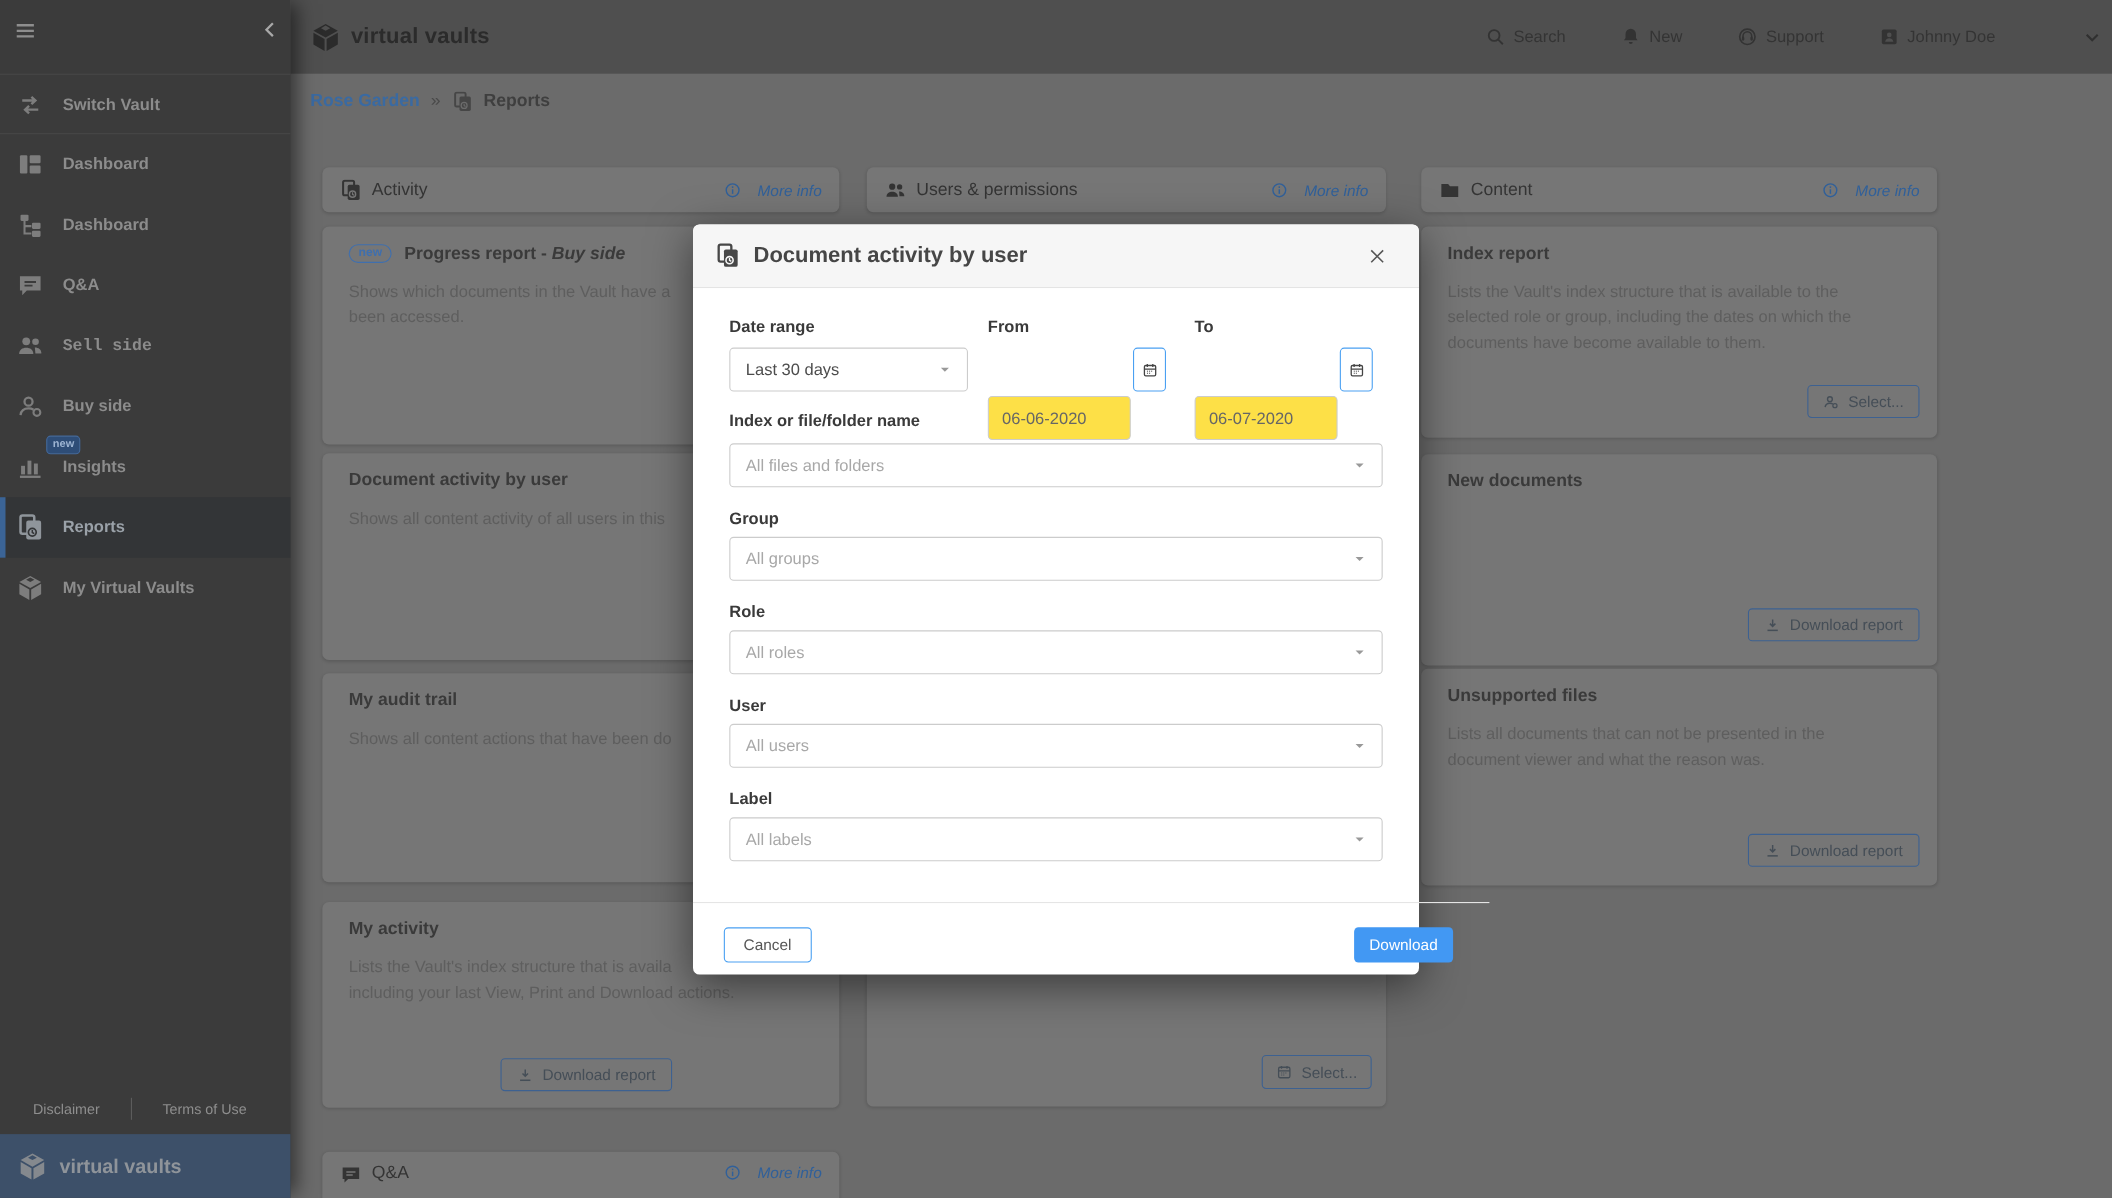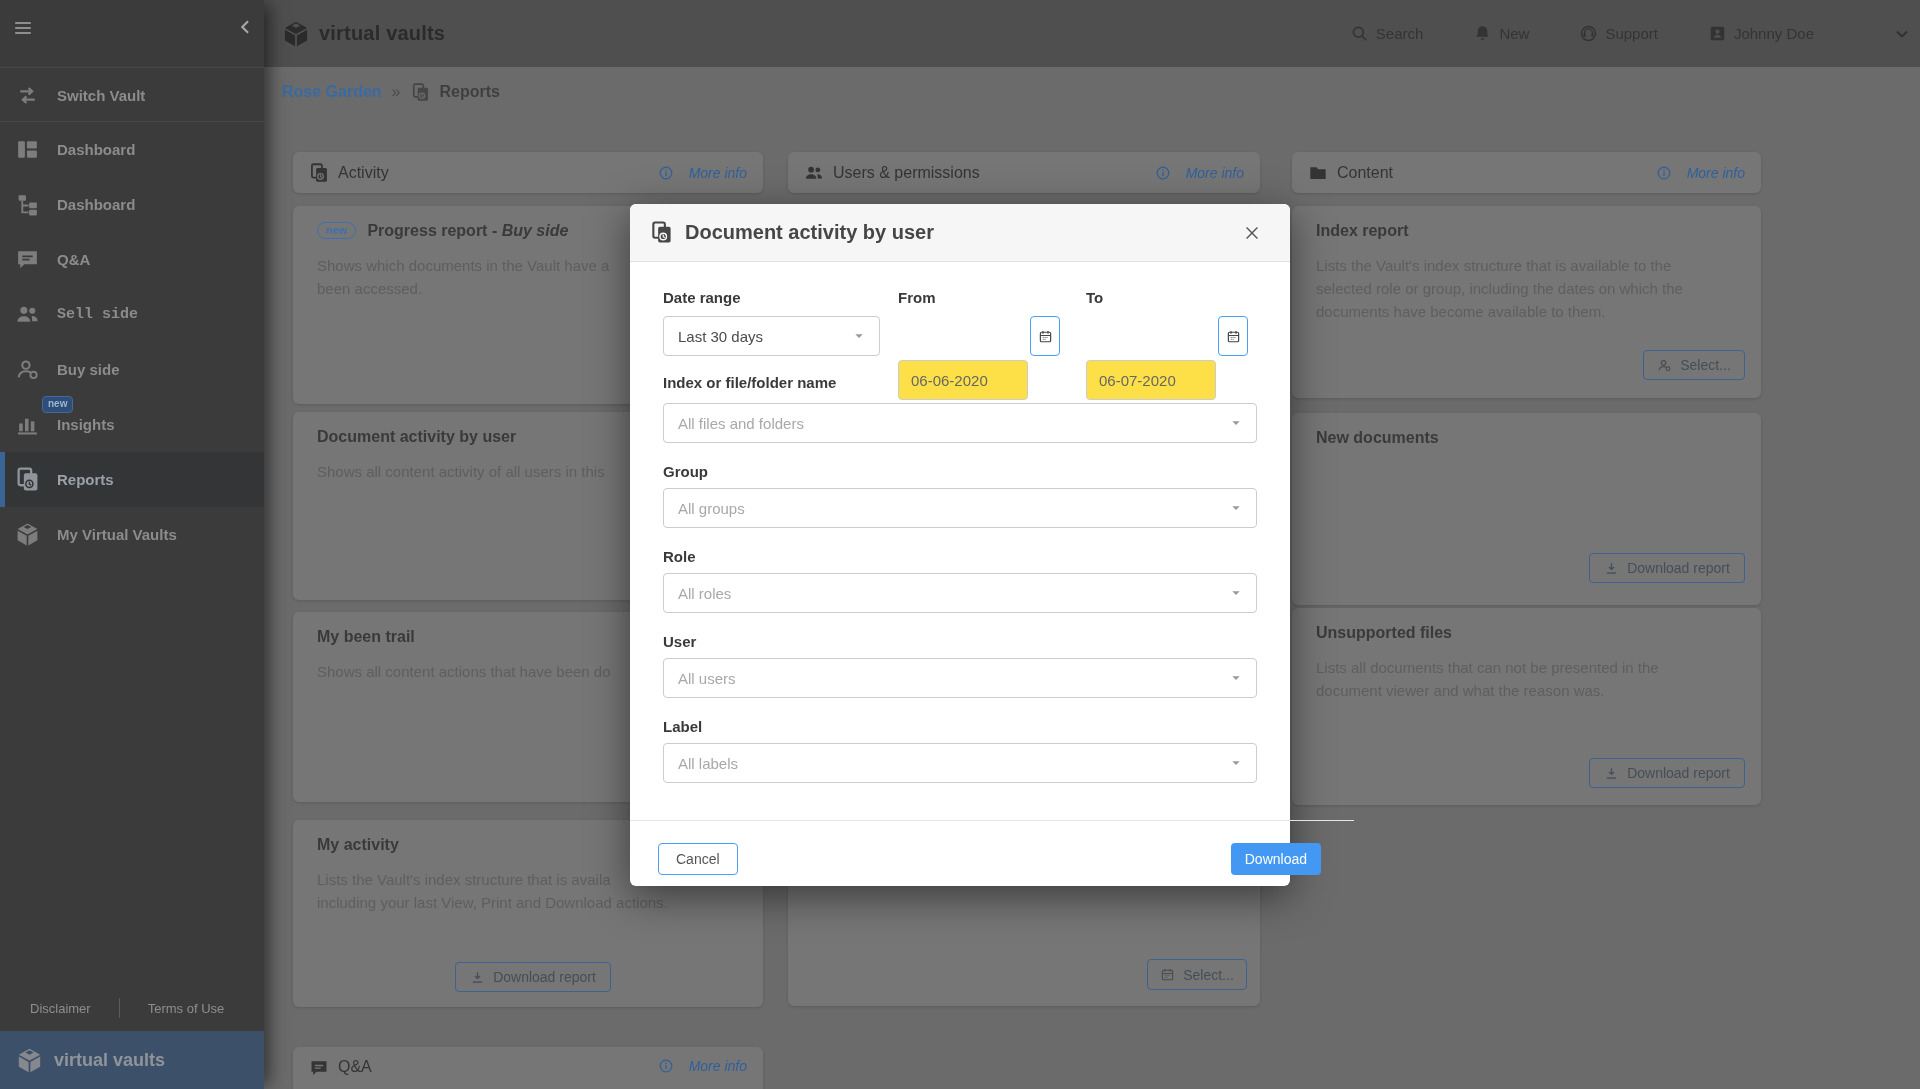--- a/index.html
+++ b/index.html
@@ -287,21 +287,21 @@
     <div class="card-body" style="top:48px;width:430px;">Shows which documents in the Vault have a
 been accessed.</div>
   </div>
 
   <div class="card" style="left:293px;top:412px;width:470px;height:188px;">
     <div class="card-title">Document activity by user</div>
     <div class="card-body" style="top:48px;width:430px;">Shows all content activity of all users in this</div>
   </div>
 
   <div class="card" style="left:293px;top:612px;width:470px;height:190px;">
-    <div class="card-title">My been trail</div>
+    <div class="card-title">My audit trail</div>
     <div class="card-body" style="top:48px;width:430px;">Shows all content actions that have been do</div>
   </div>
 
   <div class="card" style="left:293px;top:820px;width:470px;height:187px;">
     <div class="card-title">My activity</div>
     <div class="card-body" style="top:48px;width:430px;">Lists the Vault's index structure that is availa
 including your last View, Print and Download actions.</div>
     <button class="ghost-btn" style="left:162px;top:142px;width:156px;">
       <span class="ic">
           <svg>

